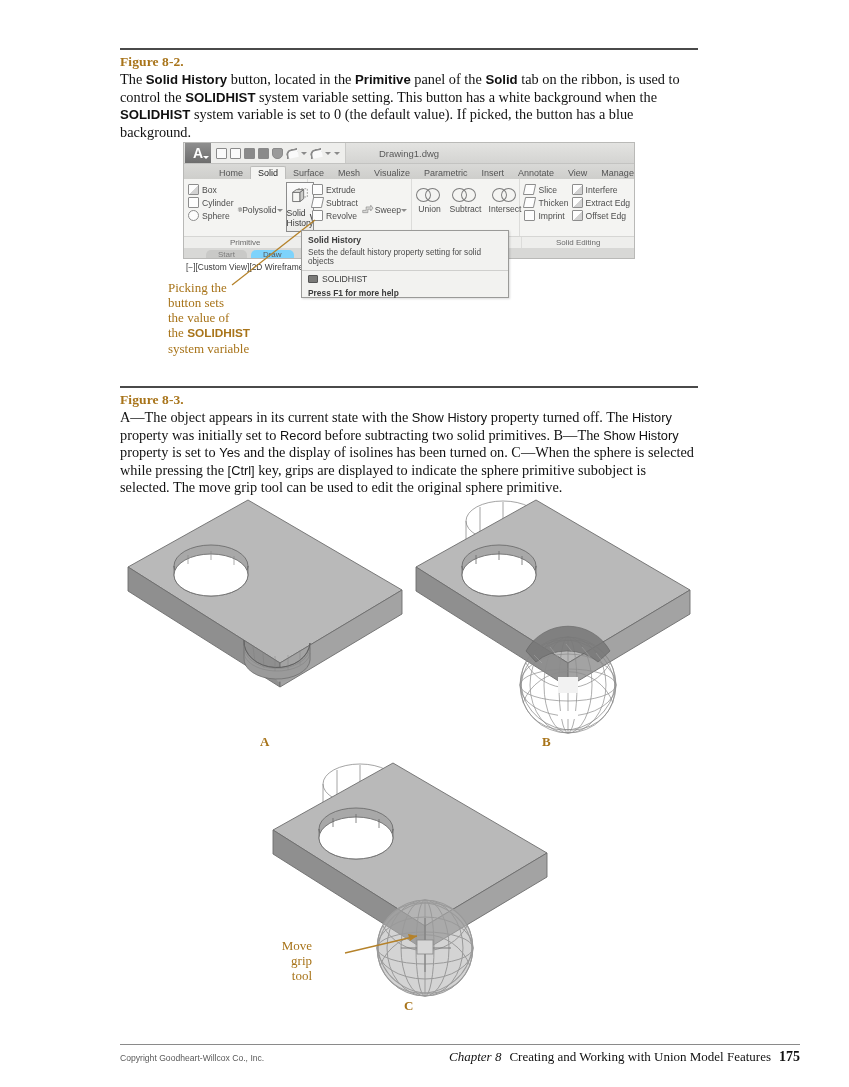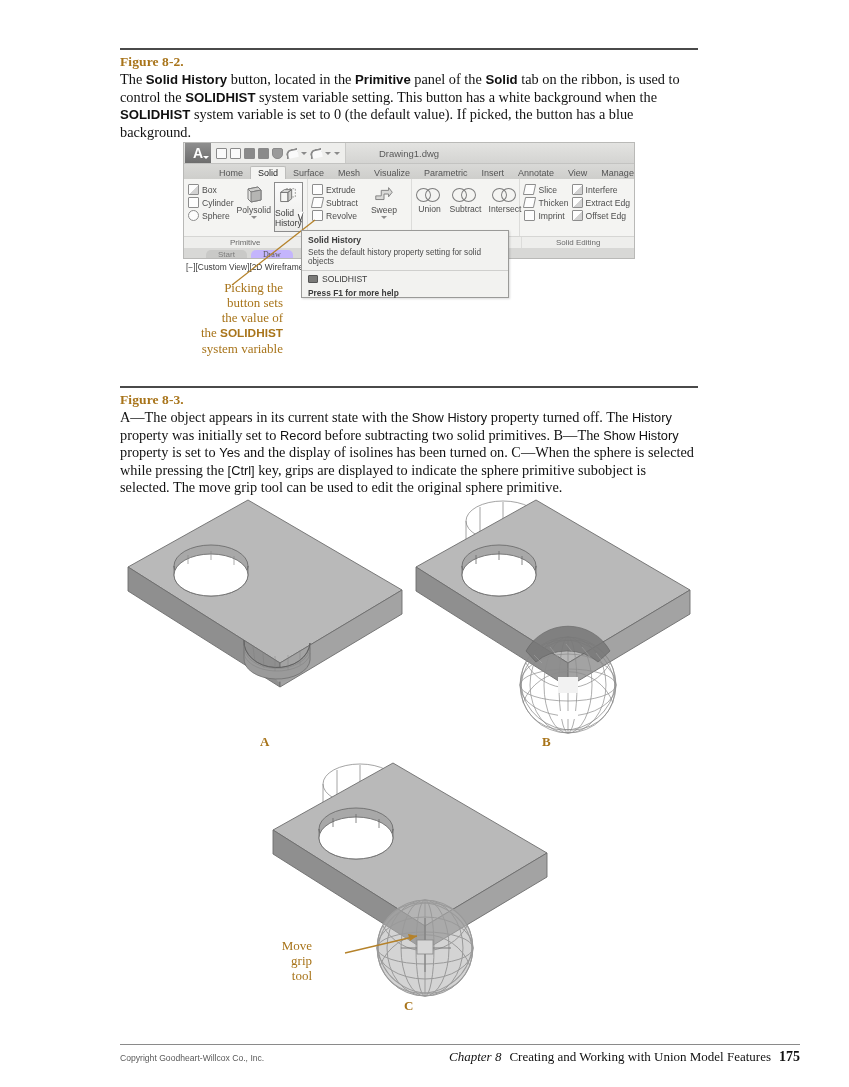--- a/index.html
+++ b/index.html
@@ -79,21 +79,21 @@
 
   .acad-panels { display:flex; height:58px; background:#f4f4f2; border-bottom:1px solid #d6d6d4; }
   .panel { border-right:1px solid #dcdcda; padding:3px 4px 0; display:flex; gap:3px; position:relative; }
   .small-list { display:flex; flex-direction:column; gap:2px; justify-content:flex-start; padding-top:2px; }
   .sbtn { display:flex; align-items:center; gap:3px; font-size:8.6px; color:#4d4d4d; white-space:nowrap; }
   .gl { width:11px; height:11px; border:1.1px solid #8d8d8d; border-radius:1px; background:#fdfdfd; flex:none; }
   .gl.circle { border-radius:50%; }
   .gl.cube { background:linear-gradient(135deg,#fdfdfd 55%, #d2d2d2 55%); }
   .gl.skew { transform:skewX(-12deg); }
 
-  .bigbtn { width:46px; display:flex; flex-direction:column; align-items:center; justify-content:flex-start;
+  .bigbtn { width:46px; display:flex; align-items:center; justify-content:flex-start;
             font-size:8.6px; color:#4d4d4d; padding-top:2px; }
   .bigglyph { width:22px; height:21px; margin-bottom:1px; }
   .bigbtn .cap { line-height:9px; text-align:center; }
   .dcaret { width:0;height:0;border-left:3px solid transparent;border-right:3px solid transparent;
             border-top:3px solid #8d8d8d; margin-top:1px; }
 
   .solidhist-btn {
     width:50px; border:1px solid #8c8c8c; background:linear-gradient(#fbfbfb,#ebebe9);
     display:flex; flex-direction:column; align-items:center; padding-top:3px;
     font-size:8.6px; color:#3c3c3c; position:relative; height:50px;
@@ -108,21 +108,21 @@
   .venn { width:26px; height:14px; position:relative; margin-bottom:2px; }
   .venn i { position:absolute; top:0; width:15px; height:14px; border:1.2px solid #7e7e7e; border-radius:50%; }
   .venn i:first-child { left:0; }
   .venn i:last-child { left:9px; }
 
   .panel-labels { display:flex; height:11px; background:#eeeeec; font-size:8px; color:#6a6a6a; }
   .panel-labels div { text-align:center; border-right:1px solid #dcdcda; line-height:11px; }
 
   .acad-doctabs { height:12px; background:#d8d8d6; display:flex; align-items:center; gap:4px; padding-left:22px; }
   .dtab { font-size:8px; color:#7c7c7c; background:#c9c9c7; padding:0 12px; border-radius:5px 5px 0 0; }
-  .dtab.cur { background:#c4b5fd; color:#555;font-family:Liberation Serif, serif; }
+  .dtab.cur { background:#7dd3fc; color:#555; }
 
   
   .tooltip {
     position:absolute; left:301px; top:230px; width:208px; height:68px;
     background:#f2f2f0; border:1px solid #9a9a98;
     font-family:"Liberation Sans", sans-serif; color:#3c3c3c;
     padding:4px 6px; z-index:20;
     box-shadow:1px 1px 2px rgba(0,0,0,.15);
   }
   .tt-title { font-size:8.6px; font-weight:bold; }
@@ -133,21 +133,21 @@
   .tt-help { font-size:8.4px; font-weight:bold; margin-top:4px; }
 
   .vport-label {
     position:absolute; left:186px; top:262px;
     font-family:"Liberation Sans", sans-serif; font-size:8.4px; color:#3a3a3a;
   }
 
   
   .callout {
     position:absolute; color:#a8741a;
-    font-family:"Liberation Serif", serif; font-size:13px; line-height:15px; text-align:right;
+    font-family:"Liberation Serif", serif; font-size:13px; line-height:15px; text-align:left;
   }
   .callout b { font-family:"Liberation Sans", sans-serif; font-weight:bold; font-size:11.8px; }
   .callout.left-al { text-align:right; }
 
   
   .fig-letter {
     position:absolute; color:#a8741a; font-weight:bold;
     font-family:"Liberation Serif", serif; font-size:13px;
   }
 

